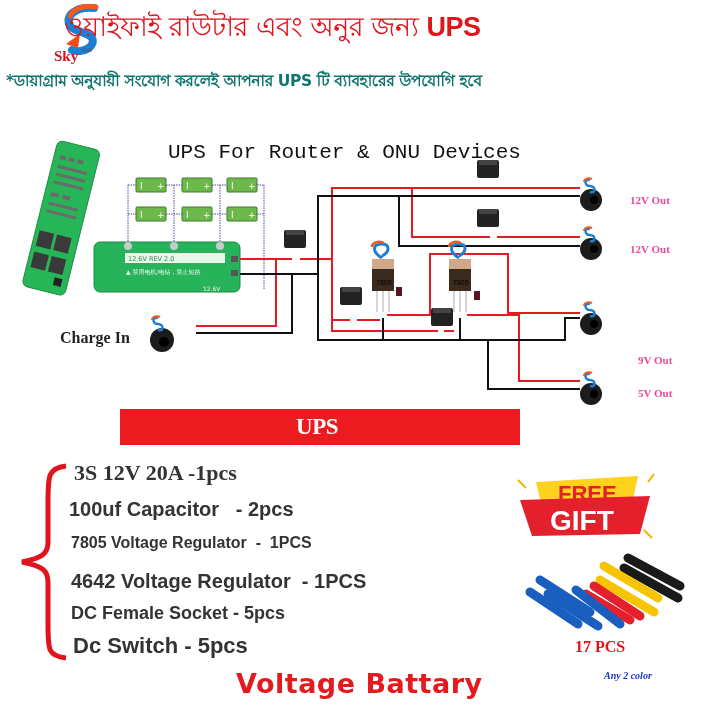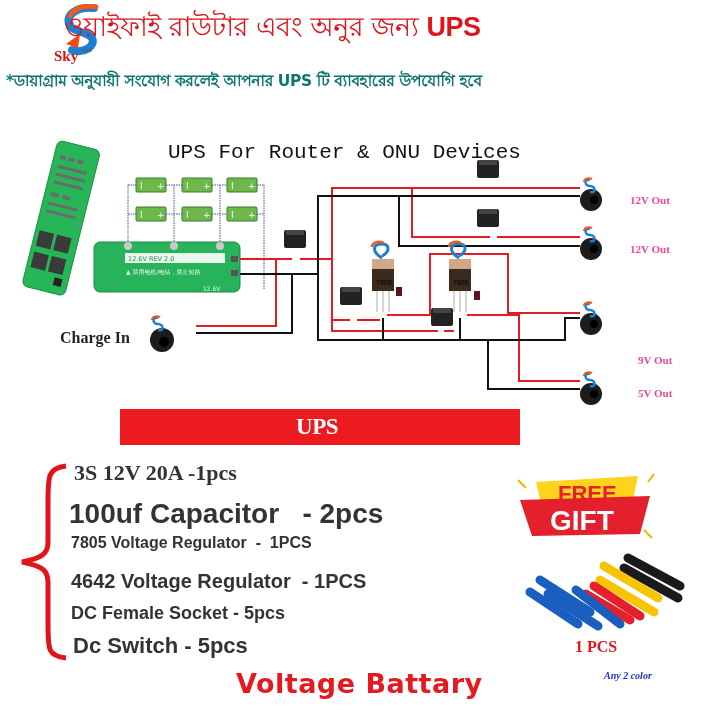--- a/index.html
+++ b/index.html
@@ -8,21 +8,21 @@
   .title-bn { left:64px; top:6px; font-size:27px; color:#e0141b; font-weight:500; letter-spacing:-0.5px; white-space:nowrap; }
   .title-bn b { font-family:"Liberation Sans", sans-serif; font-weight:900; }
   .subtitle-bn { left:6px; top:69px; font-size:15.5px; color:#0f766e; font-weight:bold; white-space:nowrap; letter-spacing:-0.4px; }
   .diagram-title { left:168px; top:117px; font-family:Liberation Mono, monospace; font-size:21px; color:#111; white-space:nowrap;margin-top:24px; }
   .out-label { font-family:"Liberation Serif", serif; font-weight:bold; font-size:11px; color:#ec4899; white-space:nowrap;text-align:right; }
   .charge-label { left:60px; top:329px; font-family:"Liberation Serif", serif; font-weight:bold; font-size:16px; color:#222; }
   .banner { left:120px; top:409px; width:400px; height:36px; background:#ec1b1f; color:#fff; font-size:19px; font-weight:bold; display:flex; align-items:center; justify-content:center; white-space:nowrap; }
   .banner .ups { font-family:"Liberation Serif", serif; font-weight:900; font-size:23px; margin-right:6px; letter-spacing:-0.5px; }
   .pkg-item { color:#333; white-space:nowrap; font-weight:bold; font-family:"Liberation Sans", sans-serif; }
   .pkg-0 { left:74px; top:460px; font-family:"Liberation Serif", serif; font-size:22px; }
-  .pkg-1 { left:69px; top:498px; font-size:28px; }
+  .pkg-1 { left:69px; top:498px; font-size:20px; }
   .pkg-2 { left:71px; top:534px; font-size:16px; }
   .pkg-3 { left:71px; top:570px; font-size:20px; }
   .pkg-4 { left:71px; top:603px; font-size:18px; }
   .pkg-5 { left:73px; top:633px; font-size:22px; }
   .without { left:236px; top:668px; font-size:27px; font-weight:bold; color:#e51a1f; font-family:"DejaVu Sans", sans-serif; white-space:nowrap; letter-spacing:0.5px; }
   .gift-pcs { left:575px; top:638px; font-family:"Liberation Serif", serif; font-weight:bold; font-size:16px; color:#e0141b; }
   .gift-color { left:604px; top:670px; font-family:"Liberation Serif", serif; font-style:italic; font-weight:bold; font-size:10px; color:#1a33c8; }
   .reg-label { font-family:"Liberation Sans", sans-serif; font-size:7px; color:#eee; }
 </style>
 </head>
@@ -253,14 +253,14 @@
     <line x1="80" y1="30" x2="134" y2="62" stroke="#f6c400"></line>
     <line x1="74" y1="36" x2="120" y2="66" stroke="#e3202b"></line>
     <line x1="66" y1="44" x2="110" y2="70" stroke="#e3202b"></line>
     <line x1="56" y1="40" x2="100" y2="74" stroke="#1a5fc0"></line>
     <line x1="20" y1="30" x2="70" y2="62" stroke="#1a5fc0"></line>
     <line x1="10" y1="42" x2="58" y2="74" stroke="#1a5fc0"></line>
     <line x1="28" y1="44" x2="78" y2="76" stroke="#1a5fc0"></line>
   </g>
 </svg>
 
-<div class="abs gift-pcs">1 PCS</div>
+<div class="abs gift-pcs">17 PCS</div>
 <div class="abs gift-color">Any 2 color</div>
 
 </body></html>

